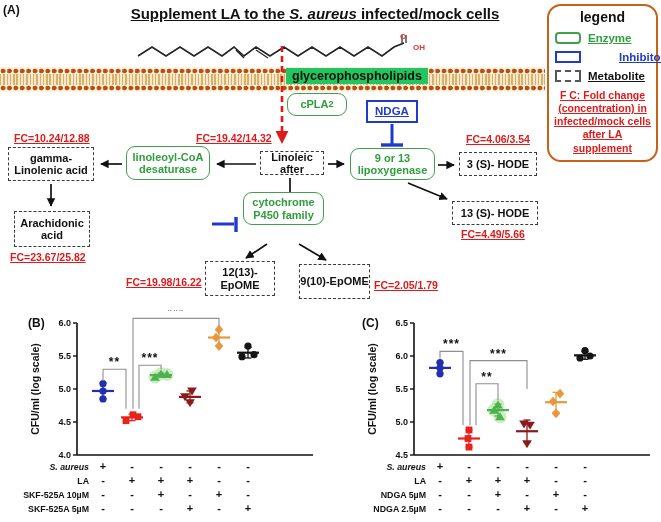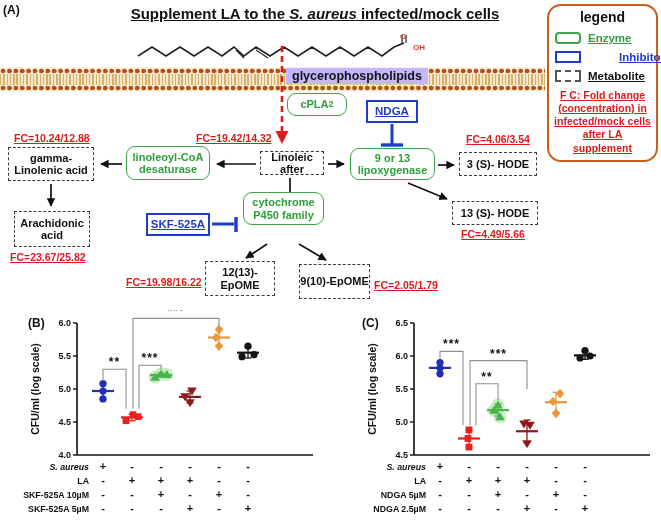--- a/index.html
+++ b/index.html
@@ -12,21 +12,21 @@
   .title{left:85px;top:5px;width:460px;text-align:center;font-size:15px;font-weight:bold;
          text-decoration:underline;z-index:4;}
   .title .it{font-style:italic;}
   #membrane{left:0;top:67px;width:545px;height:25px;z-index:1;background-color:#fdf3e3;
     background-image:
       radial-gradient(circle at 3px 4px, #b5500e 2.1px, rgba(0,0,0,0) 2.7px),
       radial-gradient(circle at 3px 21px, #b5500e 2.1px, rgba(0,0,0,0) 2.7px);
     background-size:6.4px 25px;background-repeat:repeat-x;}
   #membrane .tails{position:absolute;left:0;right:0;top:7px;bottom:7px;
     background:repeating-linear-gradient(90deg,#d9b06a 0 1.4px,#f6e8c8 1.4px 3.3px);}
-  .memlabel{left:286px;top:68px;background:#c4b5fd;padding:1px 6px;font-weight:bold;
+  .memlabel{left:286px;top:68px;background:#22c55e;padding:1px 6px;font-weight:bold;
             font-size:12.5px;z-index:3;}
   .box{z-index:3;display:flex;align-items:center;justify-content:center;text-align:center;
        background:#fff;line-height:1.12;box-sizing:border-box;}
   .metab{border:1.6px dashed #3a3a3a;font-weight:bold;font-size:11px;color:#111;}
   .enzyme{border:1.6px solid #3fa24a;border-radius:9px;color:#2f9e3c;font-weight:bold;font-size:11px;}
   .inhib{border:2.2px solid #1f3bcc;color:#1f3bcc;font-weight:bold;font-size:11.5px;
          text-decoration:underline;}
   .fc{z-index:3;color:#e01a1a;font-weight:bold;font-size:10.5px;text-decoration:underline;
       white-space:nowrap;text-align:right;}
   #arrowsA{position:absolute;left:0;top:0;width:661px;height:310px;z-index:2;pointer-events:none;}
@@ -103,21 +103,20 @@
         <sub>2</sub>
       </div>
     <div class="abs box inhib" style="left:366px;top:100px;width:52px;height:23px;">NDGA</div>
     <div class="abs box metab" style="left:8px;top:147px;width:86px;height:34px;">gamma-Linolenic acid</div>
     <div class="abs box enzyme" style="left:126px;top:146px;width:84px;height:34px;">linoleoyl-CoA desaturase</div>
     <div class="abs box metab" style="left:260px;top:151px;width:64px;height:24px;">Linoleic after</div>
     <div class="abs box enzyme" style="left:350px;top:148px;width:85px;height:32px;">9 or 13 lipoxygenase</div>
     <div class="abs box metab" style="left:459px;top:152px;width:78px;height:24px;">3 (S)- HODE</div>
     <div class="abs box metab" style="left:452px;top:201px;width:86px;height:24px;">13 (S)- HODE</div>
     <div class="abs box metab" style="left:14px;top:211px;width:76px;height:36px;">Arachidonic acid</div>
-    <div class="abs box inhib" style="left:146px;top:213px;width:64px;height:23px;">SKF-525A</div>
     <div class="abs box enzyme" style="left:243px;top:192px;width:81px;height:33px;">cytochrome P450 family</div>
     <div class="abs box metab" style="left:205px;top:261px;width:70px;height:35px;">12(13)-EpOME</div>
     <div class="abs box metab" style="left:299px;top:264px;width:71px;height:35px;">9(10)-EpOME</div>
 
     <div class="abs fc" style="left:14px;top:132px;">FC=10.24/12.88</div>
     <div class="abs fc" style="left:196px;top:132px;">FC=19.42/14.32</div>
     <div class="abs fc" style="left:466px;top:133px;">FC=4.06/3.54</div>
     <div class="abs fc" style="left:461px;top:228px;">FC=4.49/5.66</div>
     <div class="abs fc" style="left:10px;top:251px;">FC=23.67/25.82</div>
     <div class="abs fc" style="left:126px;top:276px;">FC=19.98/16.22</div>

